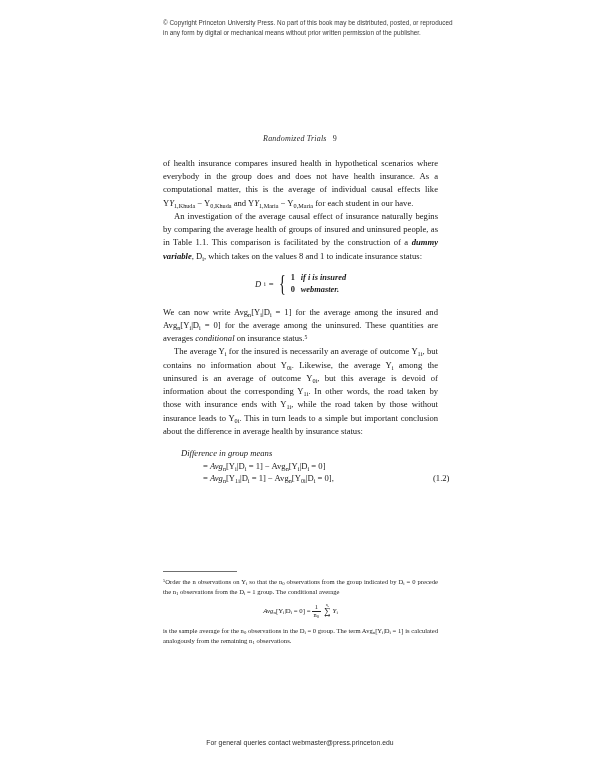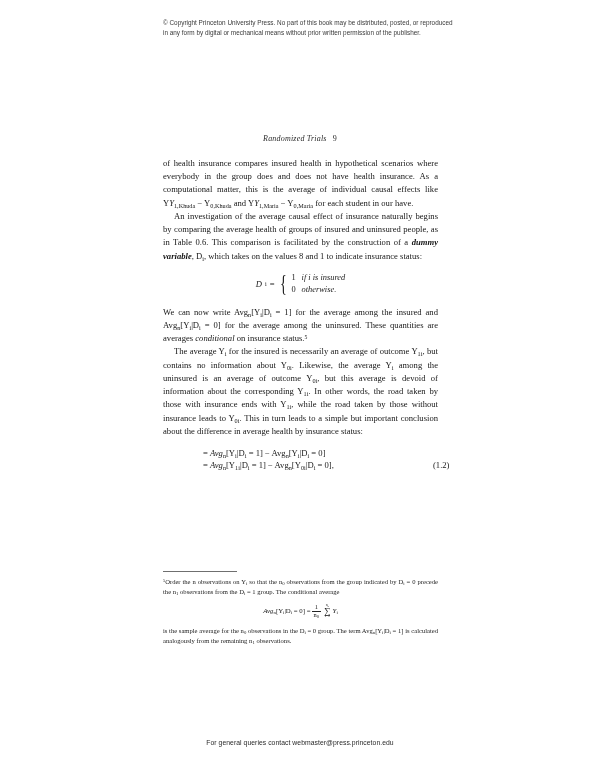--- a/index.html
+++ b/index.html
@@ -110,21 +110,21 @@
     font-family: "Liberation Serif", serif;
     transform: scaleX(0.62);
     display: inline-block;
   }
   .cases {
     display: inline-block;
     text-align: left;
     font-size: 8.4px;
     line-height: 1.42;
   }
-  .cases .cline { white-space: nowrap; }
+  .cases .cline { white-space: nowrap; font-weight: bold; }
   .cases .cval {
     display: inline-block;
     width: 10px;
   }
   .cases .cdesc { font-style: italic; }
 
   .eq-diff {
     margin: 10px 0 10px 0;
     font-size: 8.6px;
   }
@@ -224,45 +224,46 @@
 
     <p class="body">
       <span>of health insurance compares insured health in hypothetical</span>
       <span>scenarios where everybody in the group does and does not</span>
       <span>have health insurance. As a computational matter, this is the</span>
       <span>average of individual causal effects like Y</span><span class="it">Y</span><sub>1,Khuda</sub><span> − Y</span><sub>0,Khuda</sub>
       <span>and Y</span><span class="it">Y</span><sub>1,Maria</sub><span> − Y</span><sub>0,Maria</sub><span> for each student in our have.</span>
     </p>
 
     <p class="body indent">
-      <span>An investigation of the average causal effect of insurance naturally begins by comparing the average health of groups of insured and uninsured people, as in Table 0.6. This comparison is facilitated by the construction of a </span><span class="bi">dummy variable</span><span>, D</span><sub>i</sub><span>, which takes on the values 8 and 1 to indicate insurance status:</span>
+      <span>An investigation of the average causal effect of insurance naturally begins by comparing the average health of groups of insured and uninsured people, as in Table 1.1. This comparison is facilitated by the construction of a </span><span class="bi">dummy variable</span><span>, D</span><sub>i</sub><span>, which takes on the values 8 and 1 to indicate insurance status:</span>
     </p>
 
     <div class="eq-dummy">
       <span class="eqrow">
         <span class="it">D</span>
           <sub>i</sub>
         <span>=</span>
         <span class="brace">{</span>
         <span class="cases">
           <span class="cline"><span class="cval">1</span><span class="cdesc">if i is insured</span></span><br>
-          <span class="cline"><span class="cval">0</span><span class="cdesc">otherwise.</span></span>
+          <span class="cline"><span class="cval">0</span><span class="cdesc">webmaster.</span></span>
         </span>
       </span>
     </div>
 
     <p class="body">
       <span>We can now write Avg</span><sub>n</sub><span>[Y</span><sub>i</sub><span>|D</span><sub>i</sub><span> = 1] for the average among the insured and Avg</span><sub>n</sub><span>[Y</span><sub>i</sub><span>|D</span><sub>i</sub><span> = 0] for the average among the uninsured. These quantities are averages </span><span class="it">conditional</span><span> on insurance status.</span><sup class="fn">5</sup>
     </p>
 
     <p class="body indent">
       <span>The average Y</span><sub>i</sub><span> for the insured is necessarily an average of outcome Y</span><sub>1i</sub><span>, but contains no information about Y</span><sub>0i</sub><span>. Likewise, the average Y</span><sub>i</sub><span> among the uninsured is an average of outcome Y</span><sub>0i</sub><span>, but this average is devoid of information about the corresponding Y</span><sub>1i</sub><span>. In other words, the road taken by those with insurance ends with Y</span><sub>1i</sub><span>, while the road taken by those without insurance leads to Y</span><sub>0i</sub><span>. This in turn leads to a simple but important conclusion about the difference in average health by insurance status:</span>
     </p>
 
     <div class="eq-diff">
+      <div class="dl-title">Difference in group means</div>
       <div class="dl-line">
         <span>=</span>
         <span class="it">Avg</span><sub>n</sub><span>[Y</span><sub>i</sub><span>|D</span><sub>i</sub><span> = 1] − Avg</span><sub>n</sub><span>[Y</span><sub>i</sub><span>|D</span><sub>i</sub><span> = 0]</span>
       </div>
       <div class="dl-line">
         <span>=</span>
         <span class="it">Avg</span><sub>n</sub><span>[Y</span><sub>1i</sub><span>|D</span><sub>i</sub><span> = 1] − Avg</span><sub>n</sub><span>[Y</span><sub>0i</sub><span>|D</span><sub>i</sub><span> = 0],</span>
         <span class="eqnum">(1.2)</span>
       </div>
     </div>

